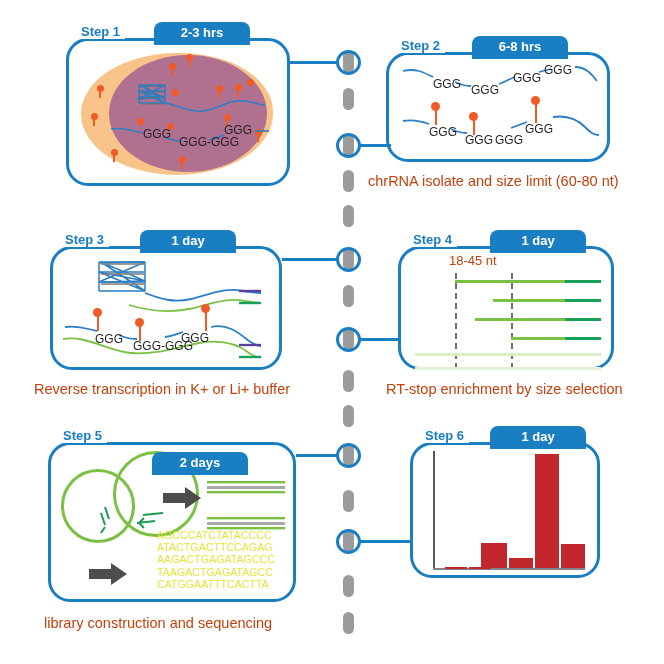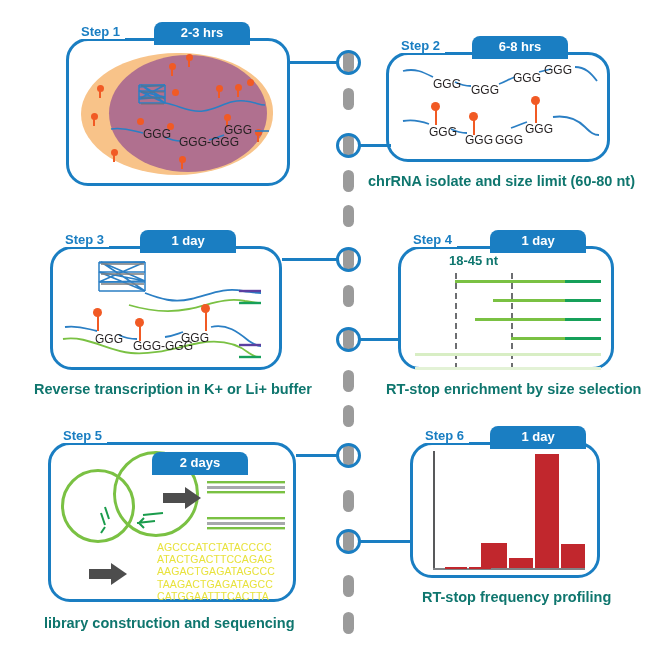--- a/index.html
+++ b/index.html
@@ -38,25 +38,24 @@
     font-weight:bold;
     font-size:13px;
     text-align:center;
     border-radius:8px 8px 0 0;
     padding:3px 0 5px 0;
     white-space:nowrap;
     z-index:6;
   }
   .caption{
     position:absolute;
-    color:#0f766e;
+    color:#c2410c;
     font-size:14.5px;
     white-space:nowrap;
     z-index:6;
-    font-weight:bold;
   }
 
   
   .dash{
     position:absolute;
     width:11px;height:22px;
     background:#9b9b9b;
     border-radius:6px;
   }
   .node{
@@ -376,21 +375,21 @@
         <rect x="156" y="41" width="78" height="3" fill="#a7a9ac"></rect>
         <rect x="156" y="46" width="78" height="2.4" fill="#7ac143"></rect>
       </g>
       <g>
         <rect x="156" y="72" width="78" height="2.4" fill="#7ac143"></rect>
         <rect x="156" y="77" width="78" height="3" fill="#a7a9ac"></rect>
         <rect x="156" y="82" width="78" height="2.4" fill="#7ac143"></rect>
       </g>
     </svg>
 
-    <div class="seqblock" style="left:106px;top:96px;"><span>AGCCCATCTATACCCC</span>
+    <div class="seqblock" style="left:106px;top:84px;"><span>AGCCCATCTATACCCC</span>
 <span>ATACTGACTTCCAGAG</span>
 <span>AAGACTGAGATAGCCC</span>
 <span>TAAGACTGAGATAGCC</span>
 <span>CATGGAATTTCACTTA</span></div>
   </div>
   <div class="step-label" style="left:58px;top:428px;">Step 5</div>
   <div class="time-tab" style="left:152px;top:426px;width:96px;margin-top:26px;">2 days</div>
   <div class="caption" style="left:44px;top:615px;">library construction and sequencing</div>
 
   <div class="panel" style="left:410px;top:442px;width:190px;height:136px;">
@@ -399,15 +398,14 @@
 
     <div class="bar" style="left:32px;top:122px;width:22px;height:1.5px;"></div>
     <div class="bar" style="left:56px;top:122px;width:22px;height:1.5px;"></div>
     <div class="bar" style="left:68px;top:98px;width:26px;height:25px;"></div>
     <div class="bar" style="left:96px;top:113px;width:24px;height:10px;"></div>
     <div class="bar" style="left:122px;top:9px;width:24px;height:114px;"></div>
     <div class="bar" style="left:148px;top:99px;width:24px;height:24px;"></div>
   </div>
   <div class="step-label" style="left:420px;top:428px;">Step 6</div>
   <div class="time-tab" style="left:490px;top:426px;width:96px;">1 day</div>
-  <div class="caption" style="left:422px;top:589px;">RT-stop frequency profiling</div>
 
 </div>
 
 </body></html>

